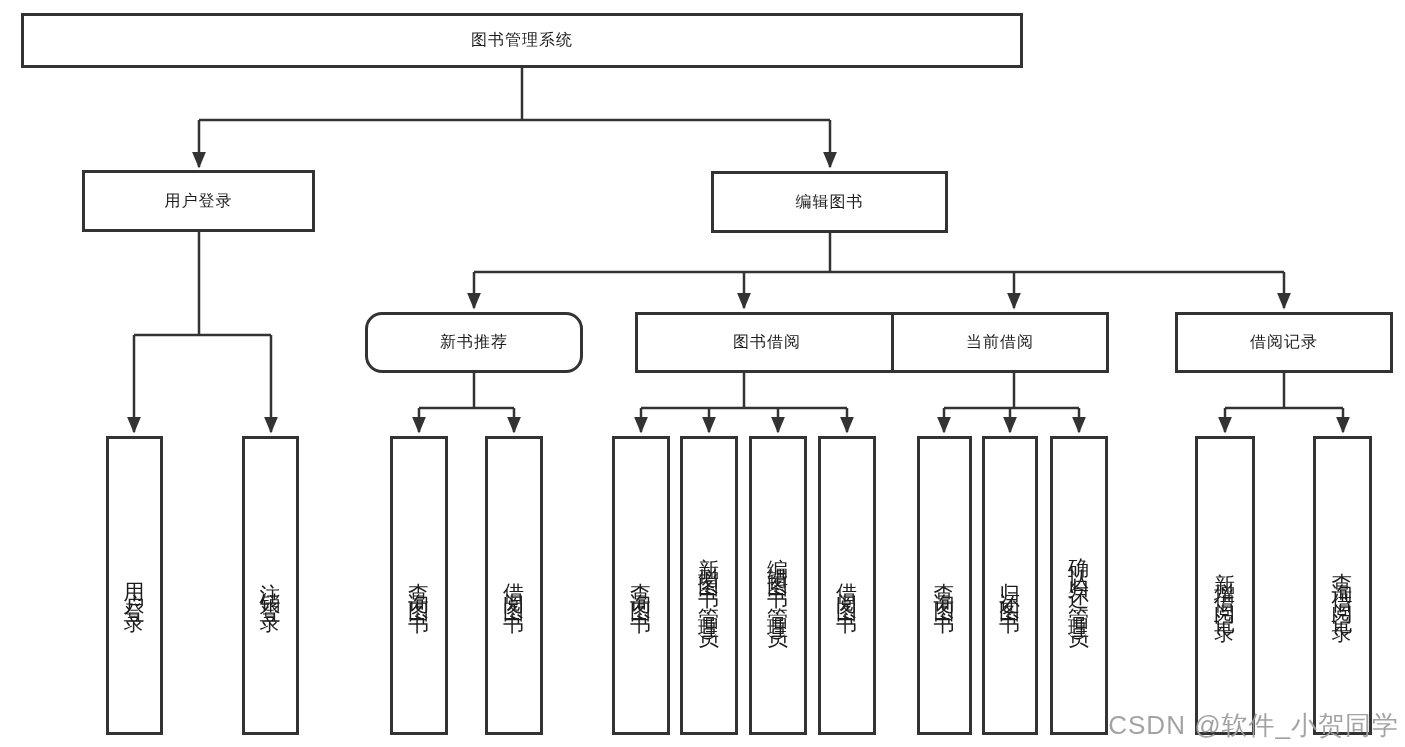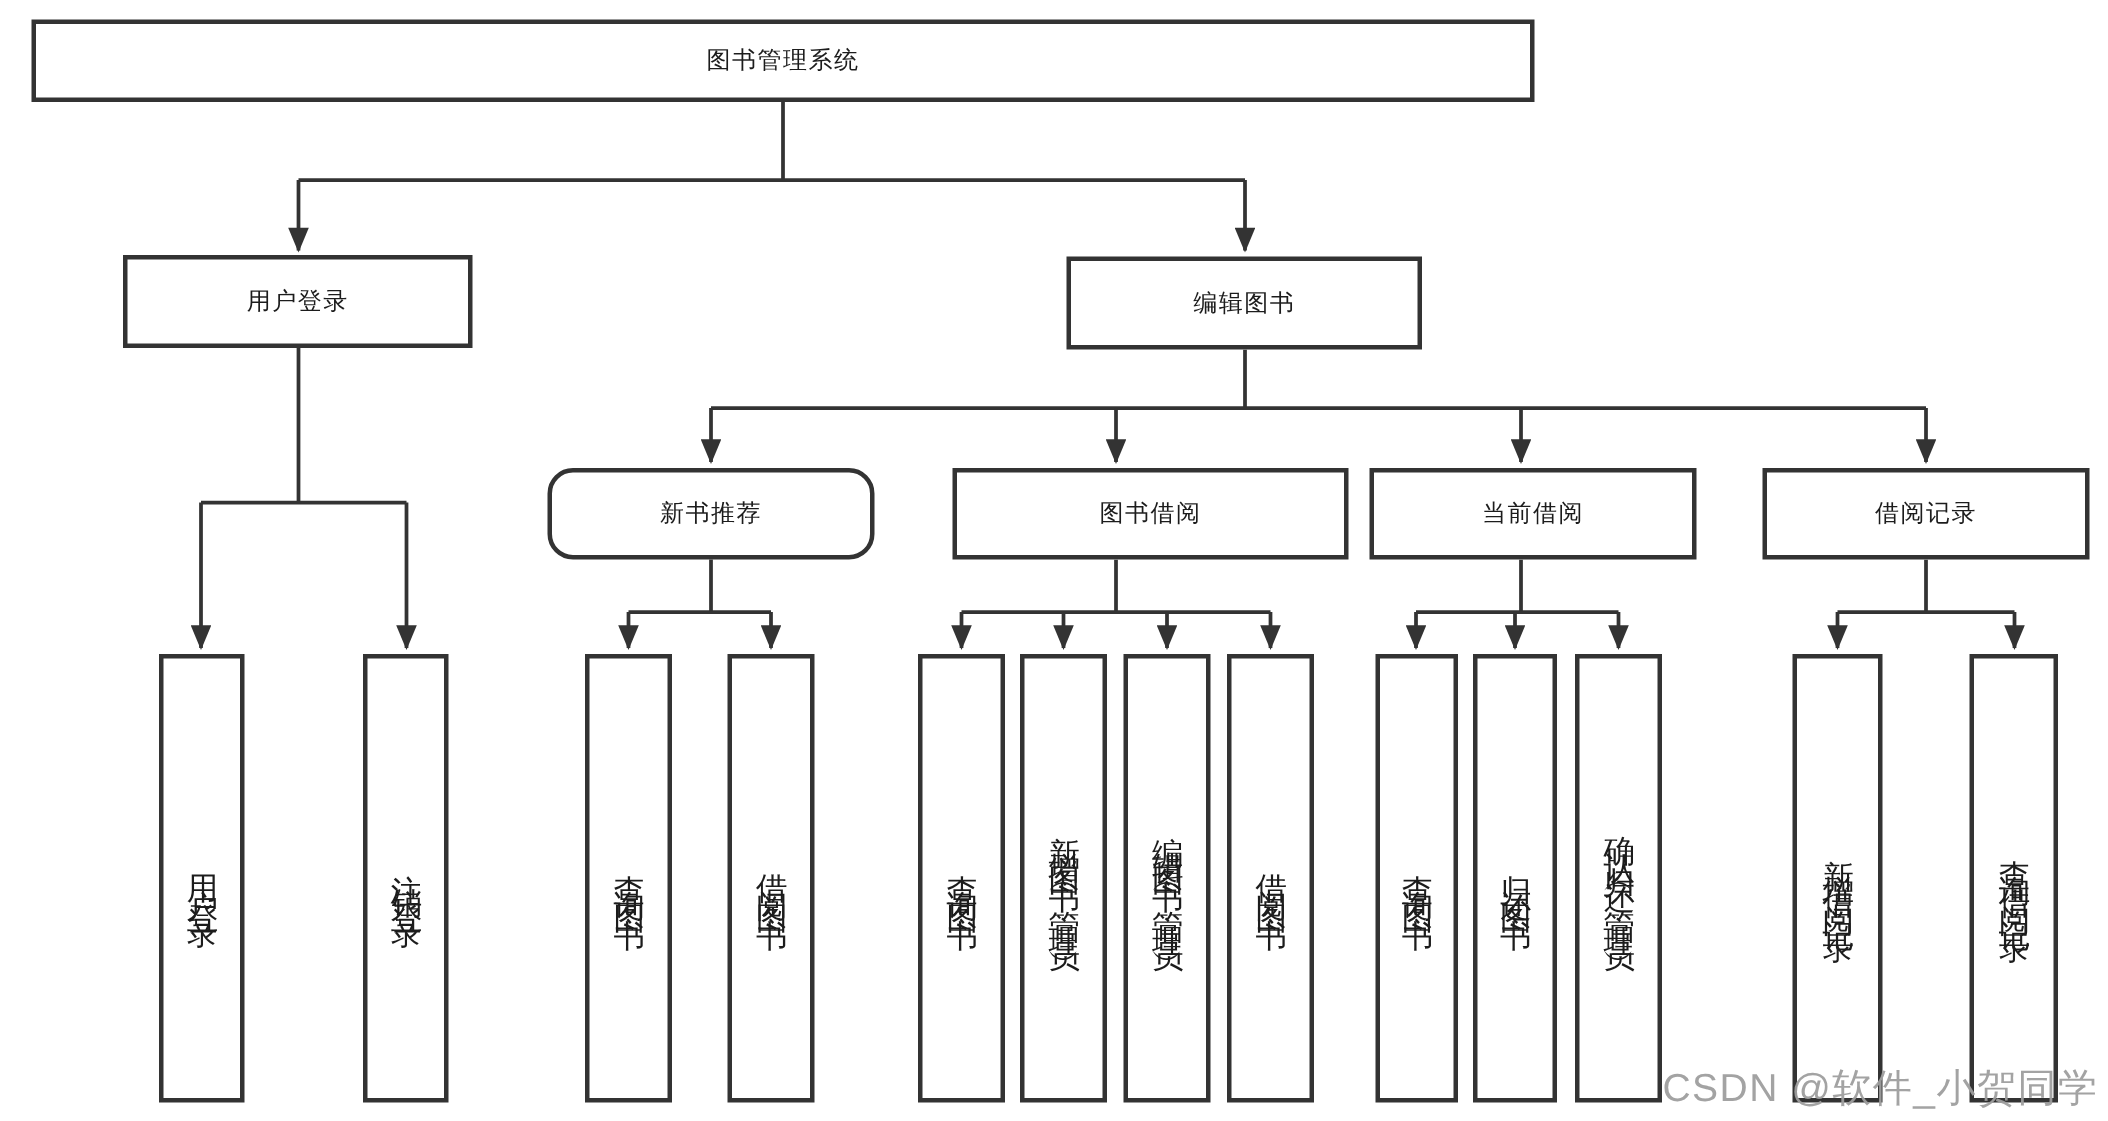--- a/index.html
+++ b/index.html
@@ -130,21 +130,21 @@
     </g>
   </svg>
 
   <div class="box h" style="left:21px; top:13px; width:1002px; height:55px;">图书管理系统</div>
 
   <div class="box h" style="left:82px; top:170px; width:233px; height:62px;">用户登录</div>
   <div class="box h" style="left:711px; top:171px; width:237px; height:62px;">编辑图书</div>
 
   <div class="box h" style="left:365px; top:312px; width:218px; height:61px;border-radius:17px;">新书推荐</div>
   <div class="box h" style="left:635px; top:312px; width:264px; height:61px;">图书借阅</div>
-  <div class="box h" style="left:913px; top:312px; width:218px; height:61px;">当前借阅</div>
+  <div class="box h" style="left:891px; top:312px; width:218px; height:61px;">当前借阅</div>
   <div class="box h" style="left:1175px; top:312px; width:218px; height:61px;text-align:right;">借阅记录</div>
 
   <div class="box v" style="left:106px; top:436px; width:57px; height:299px;">
     <span class="vtext">用户登录</span>
   </div>
   <div class="box v" style="left:242px; top:436px; width:57px; height:299px;">
     <span class="vtext">注销登录</span>
   </div>
 
   <div class="box v" style="left:390px; top:436px; width:58px; height:299px;">

